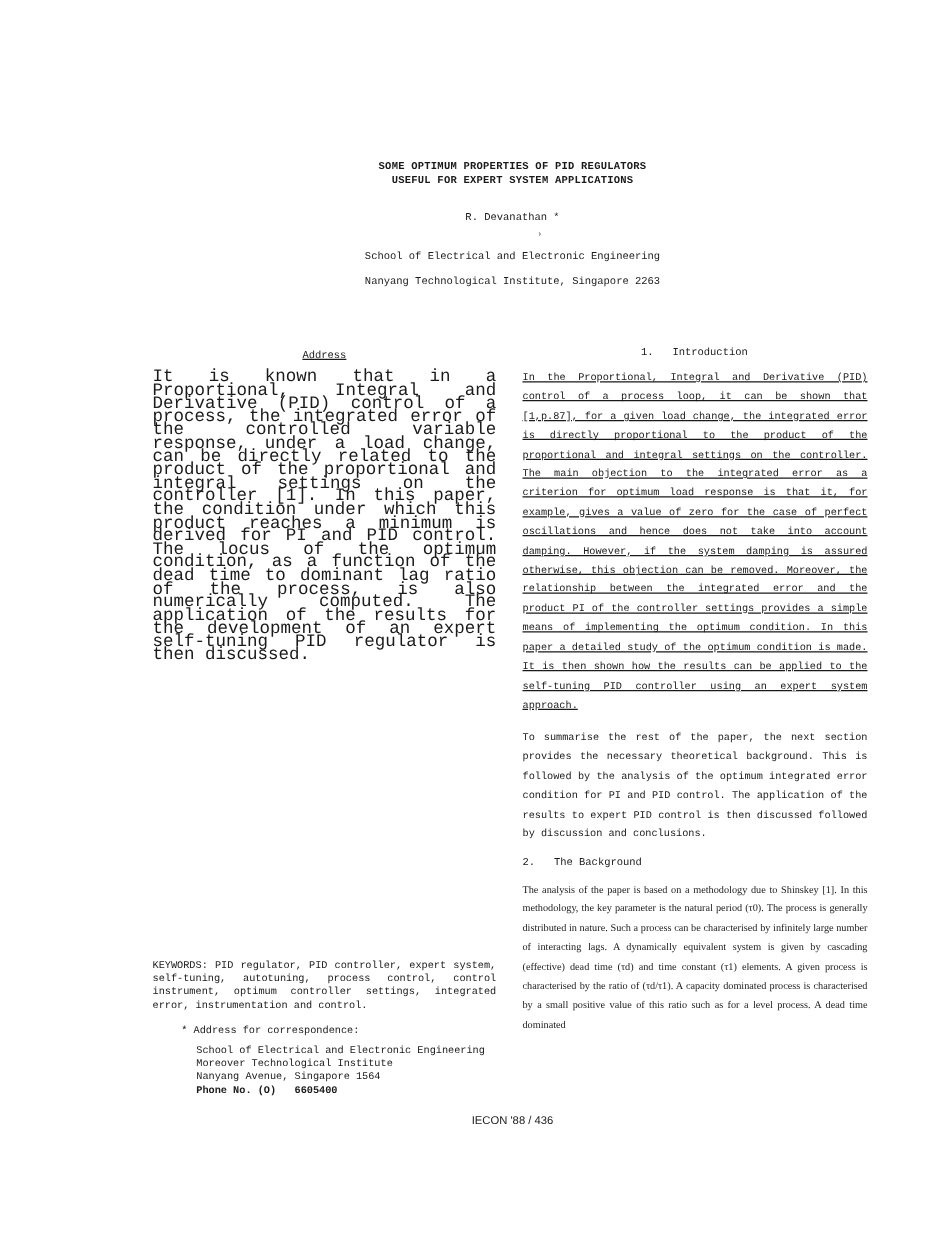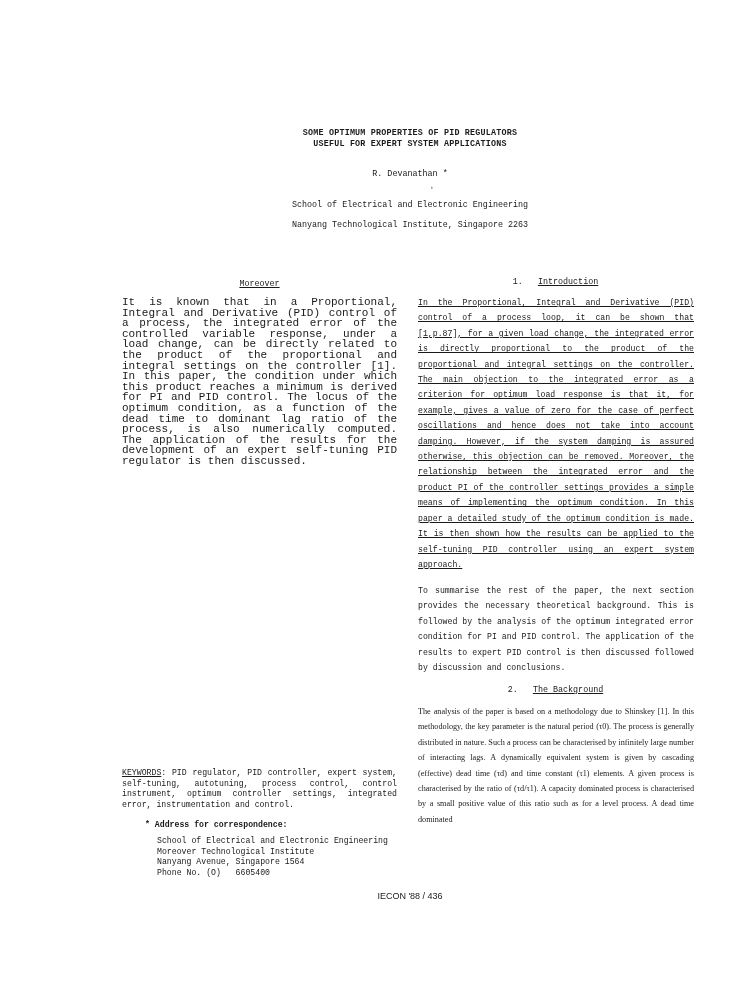--- a/index.html
+++ b/index.html
@@ -5,61 +5,61 @@
   html, body { margin:0; padding:0; background:#ffffff; }
   body { width:755px; height:1000px; position:relative; overflow:hidden;
          font-family:"Liberation Mono", "DejaVu Sans Mono", monospace; color:#1a1a1a; }
   .abs { position:absolute; }
   .title { left:0; width:820px; top:128px; text-align:center; font-weight:bold; font-size:8.4px; line-height:11px; letter-spacing:0.2px; }
   .author { left:0; width:820px; top:169px; text-align:center; font-size:8.4px; }
   .dot { left:430px; top:184px; font-size:6px; }
   .school { left:0; width:820px; top:200px; text-align:center; font-size:8.4px; }
   .inst { left:0; width:820px; top:220px; text-align:center; font-size:8.4px; }
   .head-abs { left:122px; width:275px; top:279px; text-align:center; font-size:8.4px; text-decoration:underline; }
-  .abstract { left:122px; width:275px; top:297px; font-size:11px; line-height:10.6px; text-align:justify; }
+  .abstract { left:122px; width:275px; top:297px; font-size:14px; line-height:10.6px; text-align:justify; }
   .p { margin:0; }
   .head-intro { left:418px; width:275px; top:277px; text-align:center; font-size:8.4px; }
-  .u { text-decoration:underline; }
+  .u { }
   .col2 { left:418px; width:276px; font-size:8.2px; line-height:15.4px; text-align:justify; }
   .intro1 { top:295px;text-decoration:underline; }
   .intro2 { top:583px; }
-  .head-bg { left:418px; width:275px; top:685px; text-align:center; font-size:8.4px; }
+  .head-bg { left:418px; width:275px; top:685px; text-align:left; font-size:8.4px; }
   .bg1 { top:704px;font-family:Liberation Serif, serif; }
   .keywords { left:122px; width:275px; top:768px; font-size:8.2px; line-height:10.6px; text-align:justify; }
-  .addr-label { left:145px; top:820px; font-size:8.2px;font-weight:bold; }
+  .addr-label { left:145px; top:820px; font-size:8.2px; }
   .addr { left:157px; top:836px; font-size:8.2px; line-height:10.6px; }
   .footer { left:0; width:820px; top:891px; text-align:center; font-family:"Liberation Sans", sans-serif; font-size:9px; }
 </style>
 </head>
 <body>
 
 <div class="abs title">
   <div>SOME OPTIMUM PROPERTIES OF PID REGULATORS</div>
   <div>USEFUL FOR EXPERT SYSTEM APPLICATIONS</div>
 </div>
 <div class="abs author">R. Devanathan *</div>
 <div class="abs dot">›</div>
 <div class="abs school">School of Electrical and Electronic Engineering</div>
 <div class="abs inst">Nanyang Technological Institute, Singapore 2263</div>
 
-<div class="abs head-abs">Moreover</div>
+<div class="abs head-abs">Address</div>
 <div class="abs abstract">
   <p class="p">It is known that in a Proportional, Integral and Derivative (PID) control of a process, the integrated error of the controlled variable response, under a load change, can be directly related to the product of the proportional and integral settings on the controller [1]. In this paper, the condition under which this product reaches a minimum is derived for PI and PID control. The locus of the optimum condition, as a function of the dead time to dominant lag ratio of the process, is also numerically computed. The application of the results for the development of an expert self-tuning PID regulator is then discussed.</p>
 </div>
 
 <div class="abs keywords">
   <span class="u">KEYWORDS</span><span>: PID regulator, PID controller, expert system, self-tuning, autotuning, process control, control instrument, optimum controller settings, integrated error, instrumentation and control.</span>
 </div>
 
 <div class="abs addr-label">* Address for correspondence:</div>
 <div class="abs addr">
   <div>School of Electrical and Electronic Engineering</div>
   <div>Moreover Technological Institute</div>
   <div>Nanyang Avenue, Singapore 1564</div>
-  <div style="white-space:pre;">Phone No. (O)   6605400</div>
+  <div style="white-space:pre;font-weight:bold;">Phone No. (O)   6605400</div>
 </div>
 
 <div class="abs head-intro">
   <span>1.</span>&nbsp;&nbsp;
   <span class="u">Introduction</span>
 </div>
 <div class="abs col2 intro1">In the Proportional, Integral and Derivative (PID) control of a process loop, it can be shown that [1,p.87], for a given load change, the integrated error is directly proportional to the product of the proportional and integral settings on the controller. The main objection to the integrated error as a criterion for optimum load response is that it, for example, gives a value of zero for the case of perfect oscillations and hence does not take into account damping. However, if the system damping is assured otherwise, this objection can be removed. Moreover, the relationship between the integrated error and the product PI of the controller settings provides a simple means of implementing the optimum condition. In this paper a detailed study of the optimum condition is made. It is then shown how the results can be applied to the self-tuning PID controller using an expert system approach.</div>
 <div class="abs col2 intro2">To summarise the rest of the paper, the next section provides the necessary theoretical background. This is followed by the analysis of the optimum integrated error condition for PI and PID control. The application of the results to expert PID control is then discussed followed by discussion and conclusions.</div>
 
 <div class="abs head-bg">

